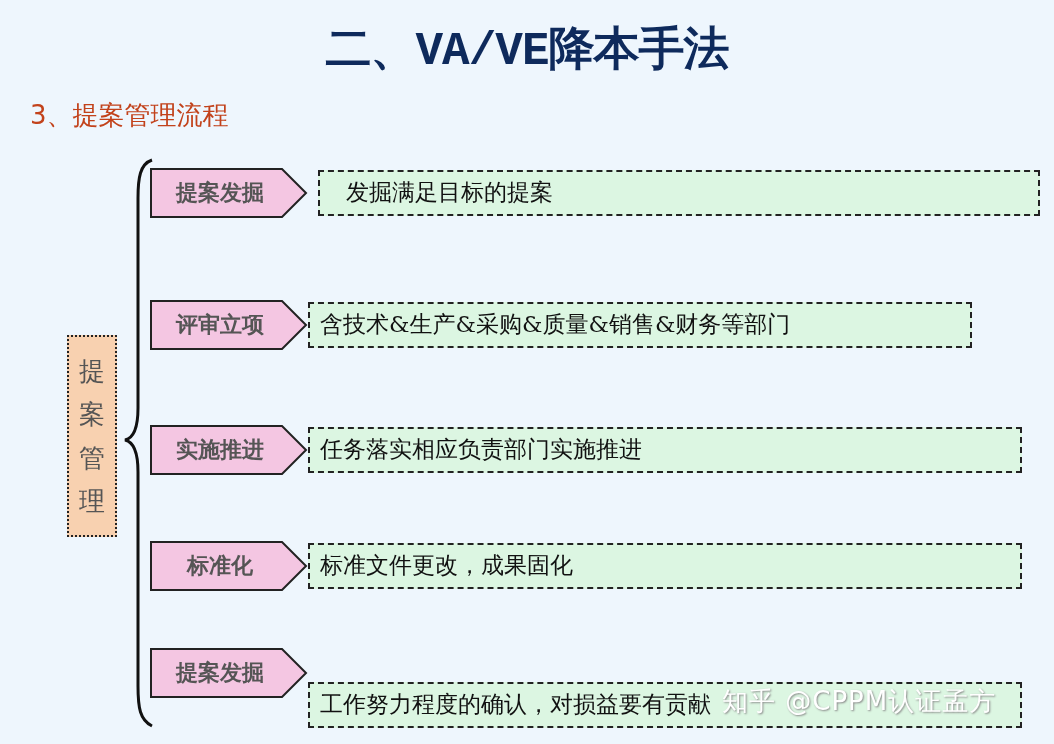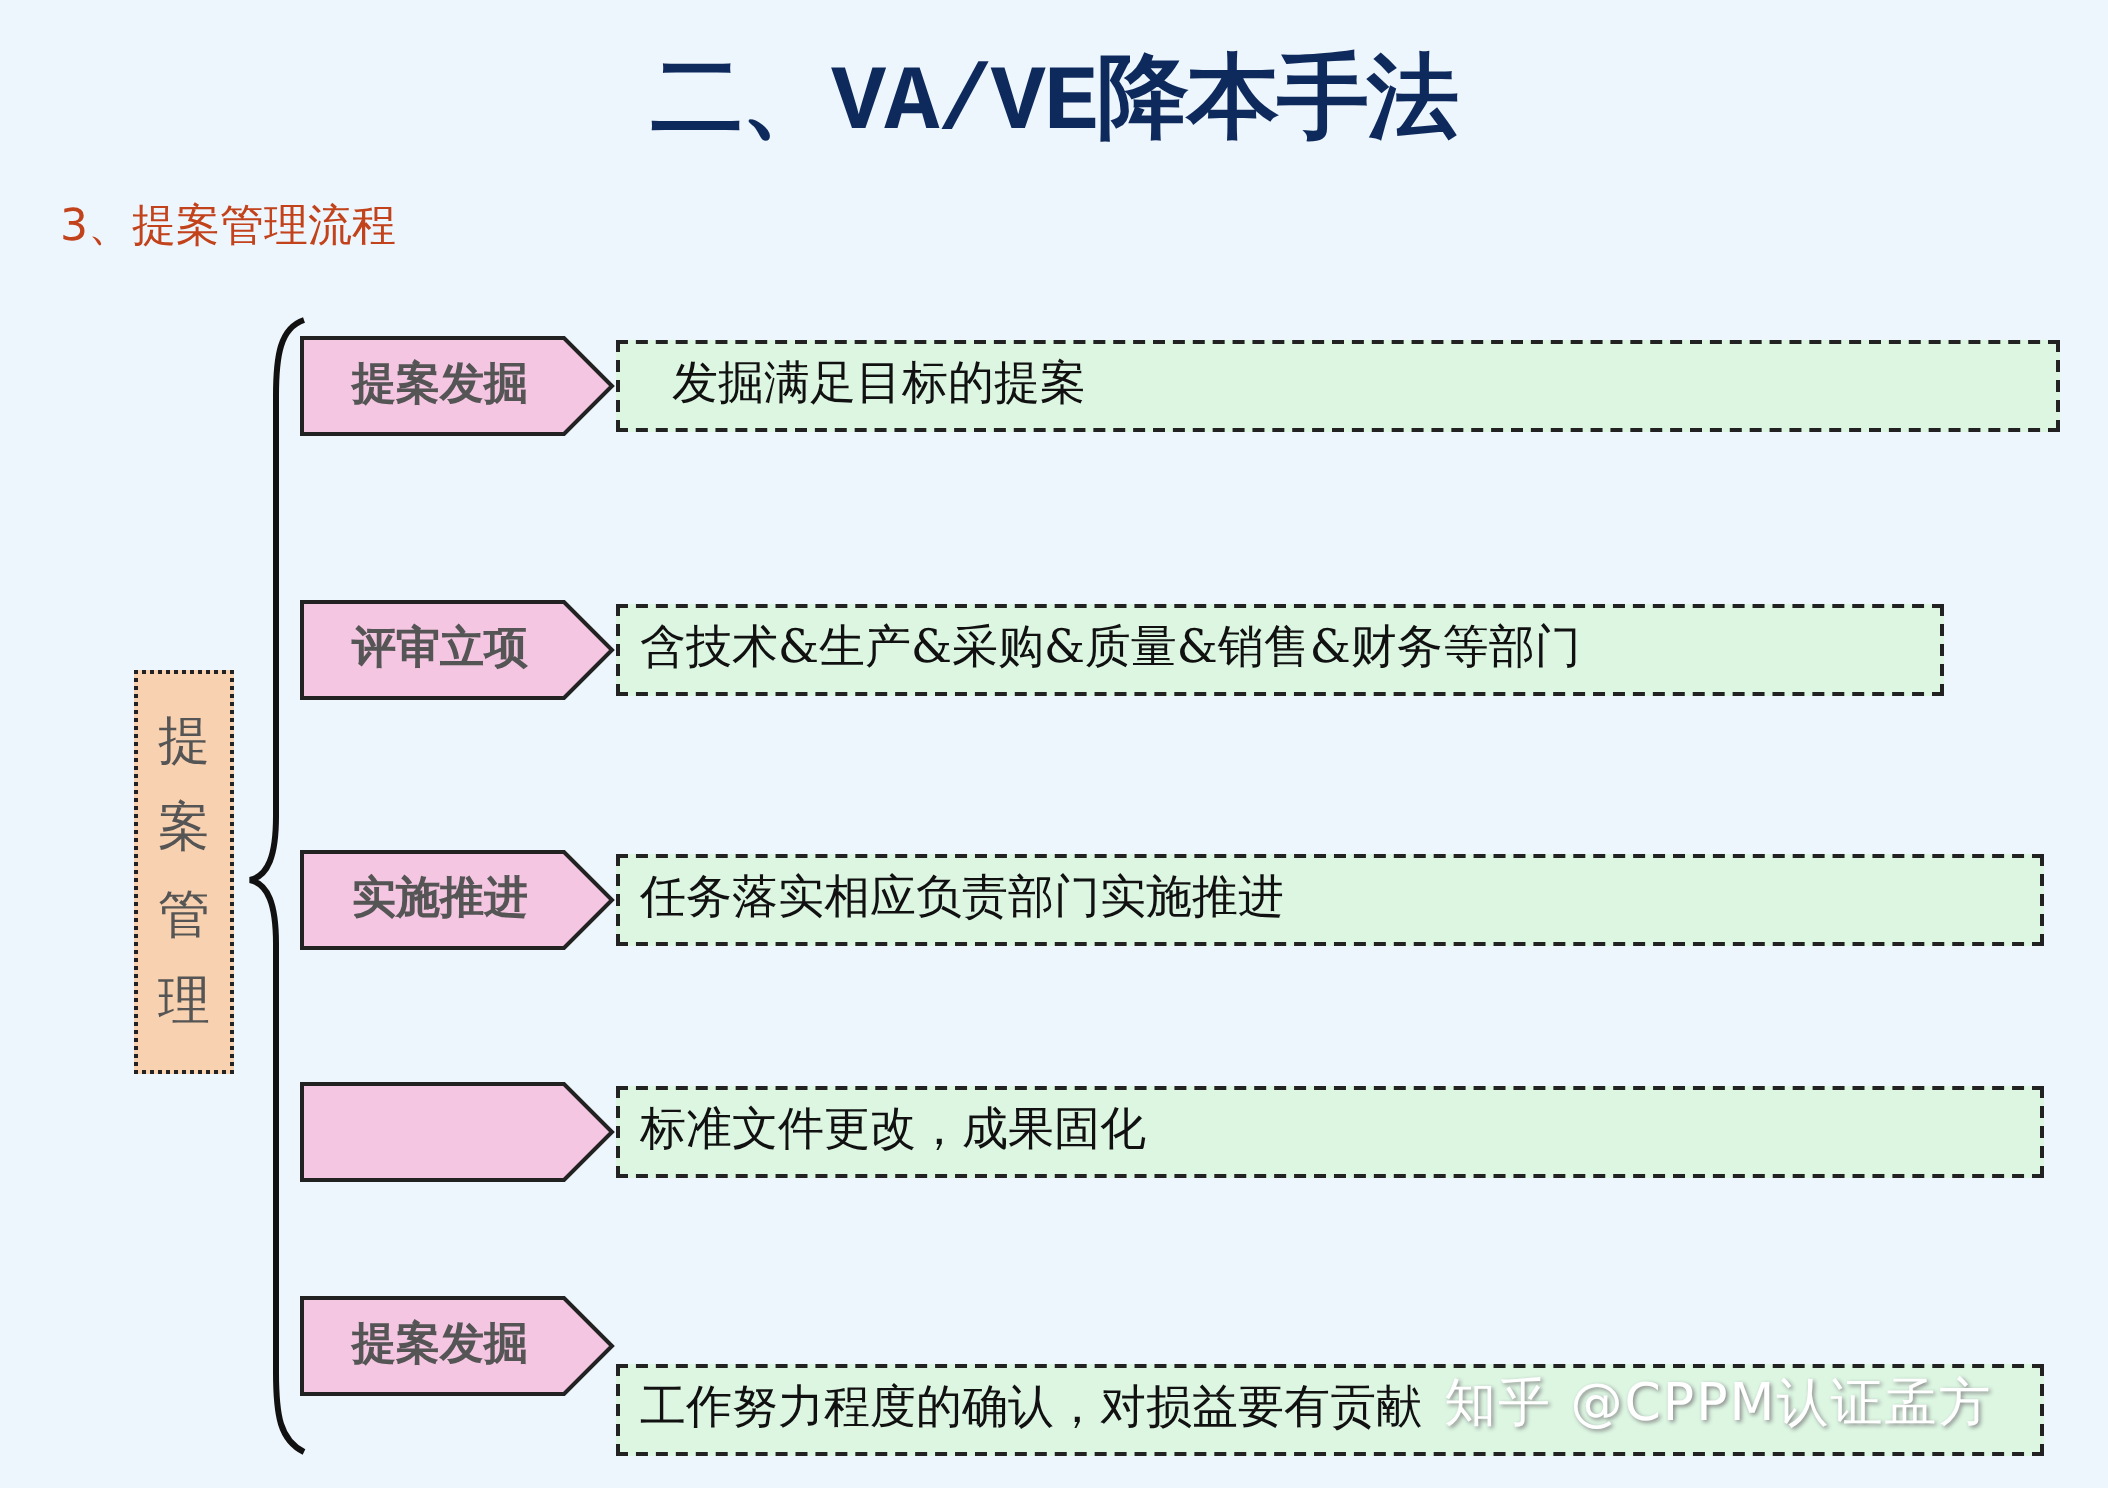--- a/index.html
+++ b/index.html
@@ -1,18 +1,18 @@
 <!DOCTYPE html>
 <html><head>
 <meta charset="utf-8">
 <style>
   html, body { margin:0; padding:0; }
   body { width:1054px; height:744px; background:#eef6fd; position:relative; overflow:hidden; font-family:"DejaVu Serif", serif; }
   .title { position:absolute; left:0; width:1054px; top:18px; text-align:center; font-family:Liberation Mono, monospace; font-weight:bold; font-size:46px; color:#0e2a5c; letter-spacing:-1px; }
-  .subtitle { position:absolute; left:30px; top:98px; font-family:"DejaVu Sans", sans-serif; font-size:22px; color:#c2421b; }
+  .subtitle { position:absolute; left:30px; top:98px; font-family:"DejaVu Sans", sans-serif; font-size:26px; color:#c2421b; }
   .root-box { position:absolute; left:67px; top:335px; width:50px; height:202px; background:#f8d1b0; border:2px dotted #222; box-sizing:border-box; display:flex; flex-direction:column; align-items:center; justify-content:space-around; padding:12px 0; }
   .root-box span { font-size:26px; color:#555; line-height:1; }
   .brace { position:absolute; left:120px; top:158px; width:40px; height:570px; }
   .row { position:absolute; left:150px; height:50px; }
   .tag { position:absolute; left:0; top:0; width:158px; height:50px; }
   .tag svg { position:absolute; left:0; top:0; }
   .tag-label { position:absolute; left:0; top:0; width:140px; height:60px; line-height:48px; text-align:center; font-size:22px; color:#555; font-weight:bold; }
   .desc { position:absolute; top:2px; height:46px; background:#dcf6e2; border:2px dashed #222; box-sizing:border-box; font-size:23px; color:#111; line-height:40px; padding-left:10px; white-space:nowrap; }
   .watermark { position:absolute; left:722px; top:684px; font-family:"DejaVu Sans", sans-serif; font-size:26px; color:#fff; text-shadow:1px 1px 2px #888; letter-spacing:1px; }
 </style>
@@ -33,21 +33,21 @@
   <path d="M32 2 C20 6, 18 20, 18 40 L18 250 C18 270, 14 280, 5 282 C14 284, 18 294, 18 314 L18 528 C18 550, 20 562, 32 568" fill="none" stroke="#111" stroke-width="3"></path>
 </svg>
 
 <div class="row" style="top:168px;">
   <div class="tag">
     <svg width="158" height="50">
         <polygon points="1,1 132,1 156,25 132,49 1,49" fill="#f4c6e2" stroke="#222" stroke-width="2"></polygon>
       </svg>
     <div class="tag-label">提案发掘</div>
   </div>
-  <div class="desc" style="left:158px; width:722px;padding-left:26px;">发掘满足目标的提案</div>
+  <div class="desc" style="left:168px; width:722px;padding-left:26px;">发掘满足目标的提案</div>
 </div>
 
 <div class="row" style="top:300px;">
   <div class="tag">
     <svg width="158" height="50">
         <polygon points="1,1 132,1 156,25 132,49 1,49" fill="#f4c6e2" stroke="#222" stroke-width="2"></polygon>
       </svg>
     <div class="tag-label">评审立项</div>
   </div>
   <div class="desc" style="left:158px; width:664px;">含技术&amp;生产&amp;采购&amp;质量&amp;销售&amp;财务等部门</div>
@@ -61,20 +61,21 @@
     <div class="tag-label">实施推进</div>
   </div>
   <div class="desc" style="left:158px; width:714px;">任务落实相应负责部门实施推进</div>
 </div>
 
 <div class="row" style="top:541px;">
   <div class="tag">
     <svg width="158" height="50">
         <polygon points="1,1 132,1 156,25 132,49 1,49" fill="#f4c6e2" stroke="#222" stroke-width="2"></polygon>
       </svg>
+    <div class="tag-label">标准化</div>
   </div>
   <div class="desc" style="left:158px; width:714px;">标准文件更改，成果固化</div>
 </div>
 
 <div class="row" style="top:648px;">
   <div class="tag">
     <svg width="158" height="50">
         <polygon points="1,1 132,1 156,25 132,49 1,49" fill="#f4c6e2" stroke="#222" stroke-width="2"></polygon>
       </svg>
     <div class="tag-label">提案发掘</div>

